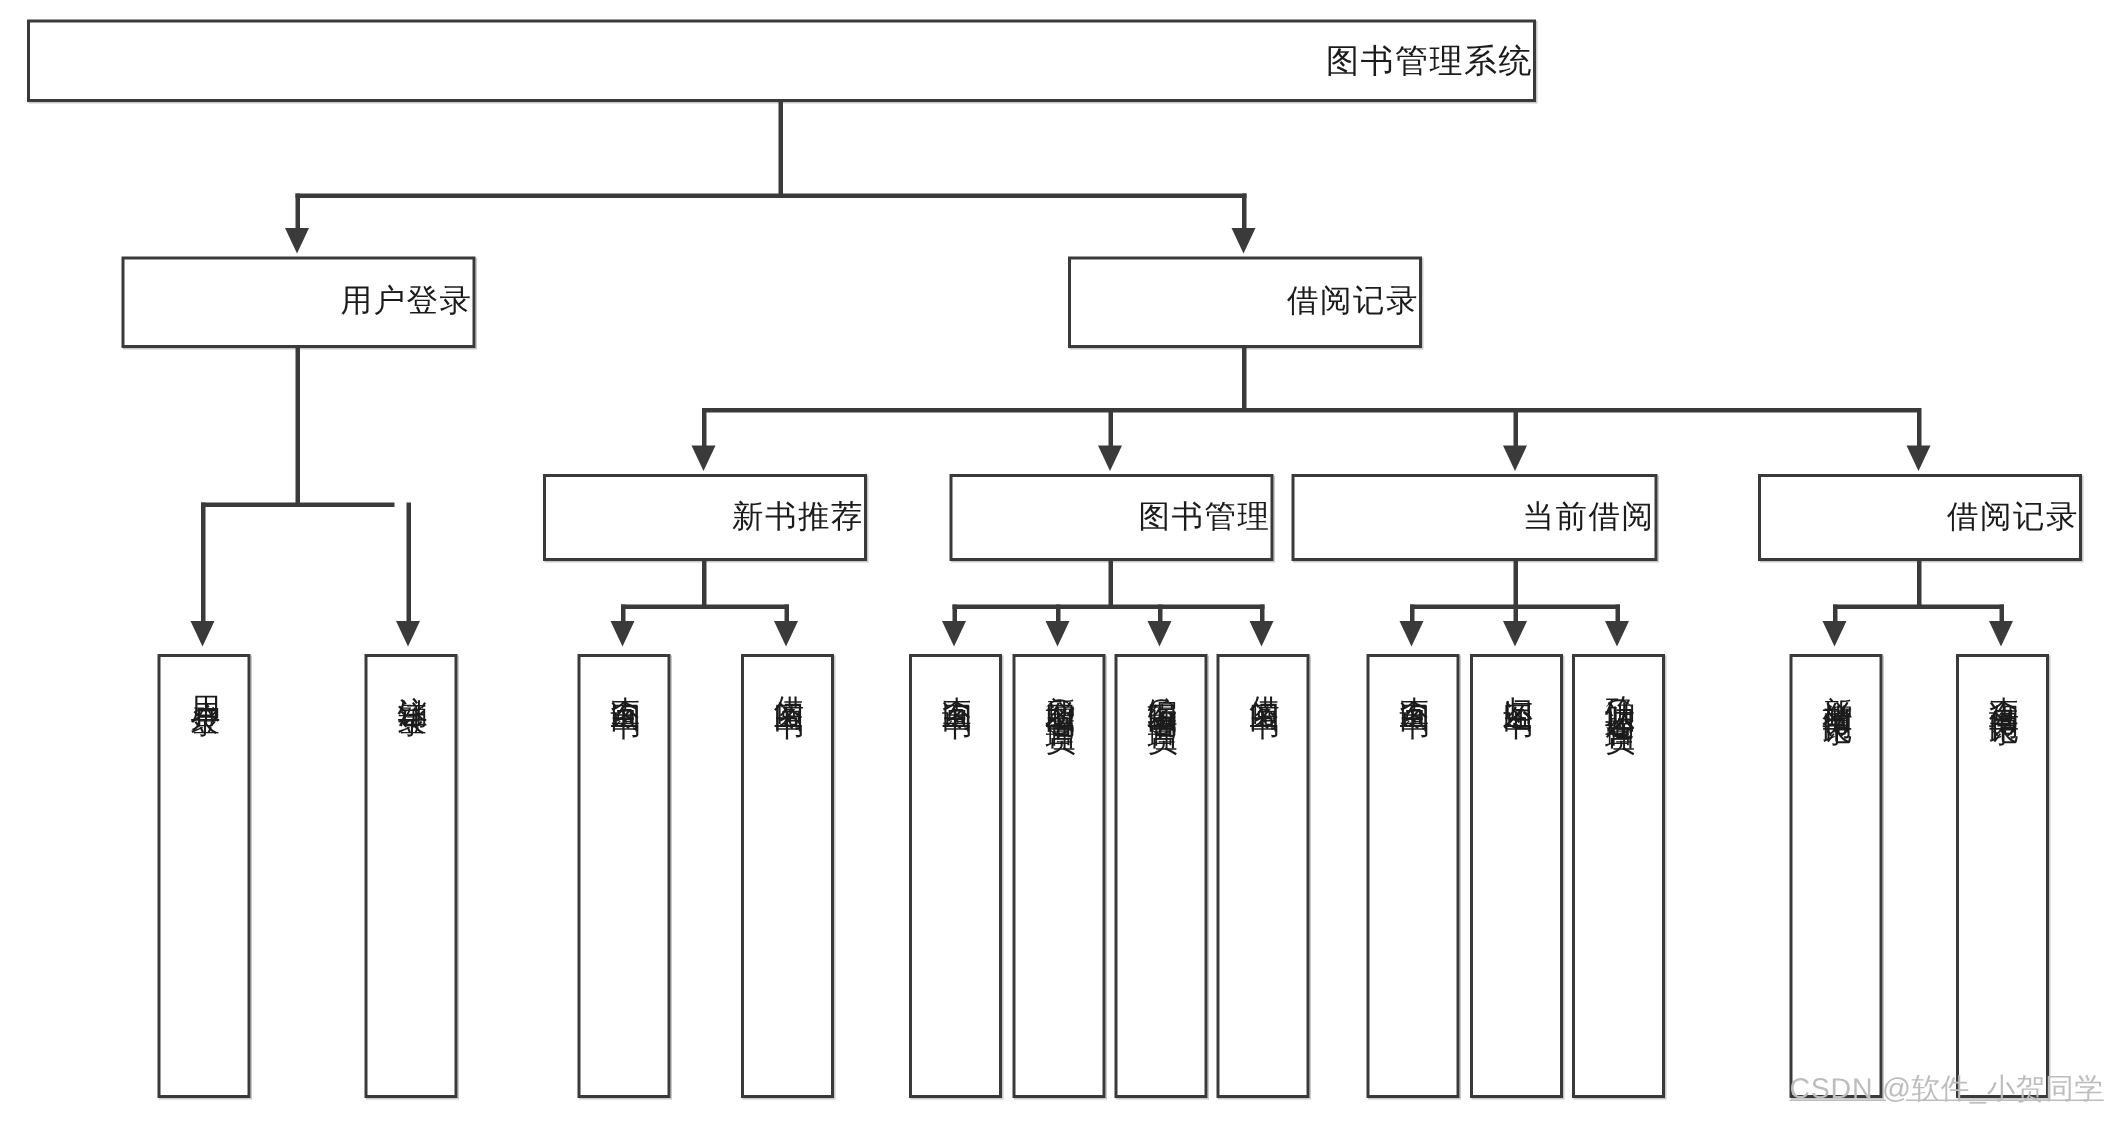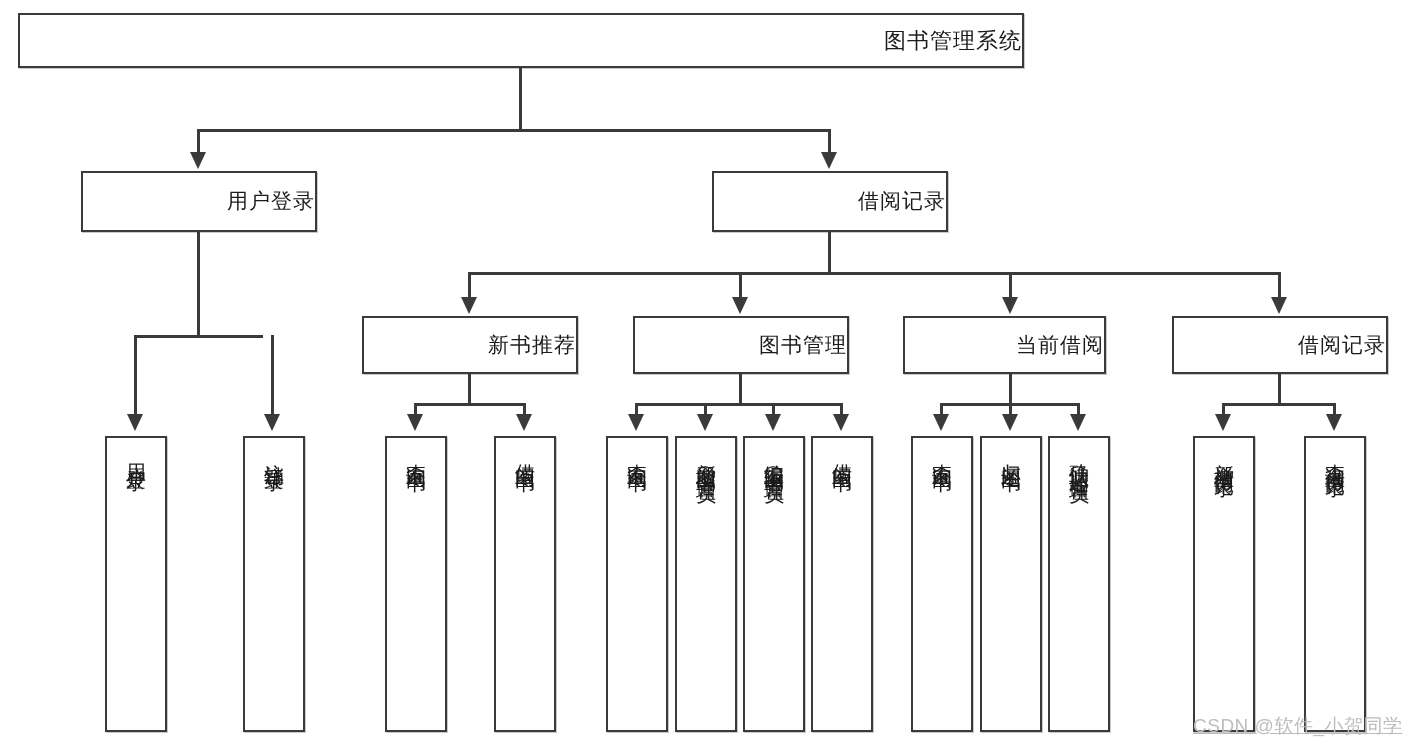--- a/index.html
+++ b/index.html
@@ -132,21 +132,21 @@
 
   <div class="conn v" style="left:1278px; top:272px; width:3px; height:28px;"></div>
   <div class="arrow" style="left:1271px; top:297px;"></div>
 
   <div class="node level3" style="left:362px; top:316px; width:216px; height:58px;">
     <span class="label">新书推荐</span>
   </div>
   <div class="node level3" style="left:633px; top:316px; width:216px; height:58px;">
     <span class="label">图书管理</span>
   </div>
-  <div class="node level3" style="left:903px; top:316px; width:203px; height:58px;padding-left:48px;">
+  <div class="node level3" style="left:861px; top:316px; width:244px; height:58px;padding-left:48px;">
     <span class="label">当前借阅</span>
   </div>
   <div class="node level3" style="left:1172px; top:316px; width:216px; height:58px;">
     <span class="label">借阅记录</span>
   </div>
 
   <div class="conn v" style="left:468px; top:374px; width:3px; height:31px;"></div>
   <div class="conn h" style="left:414px; top:403px; width:112px; height:3px;"></div>
   <div class="conn v" style="left:414px; top:403px; width:3px; height:14px;"></div>
   <div class="arrow" style="left:407px; top:414px;"></div>

